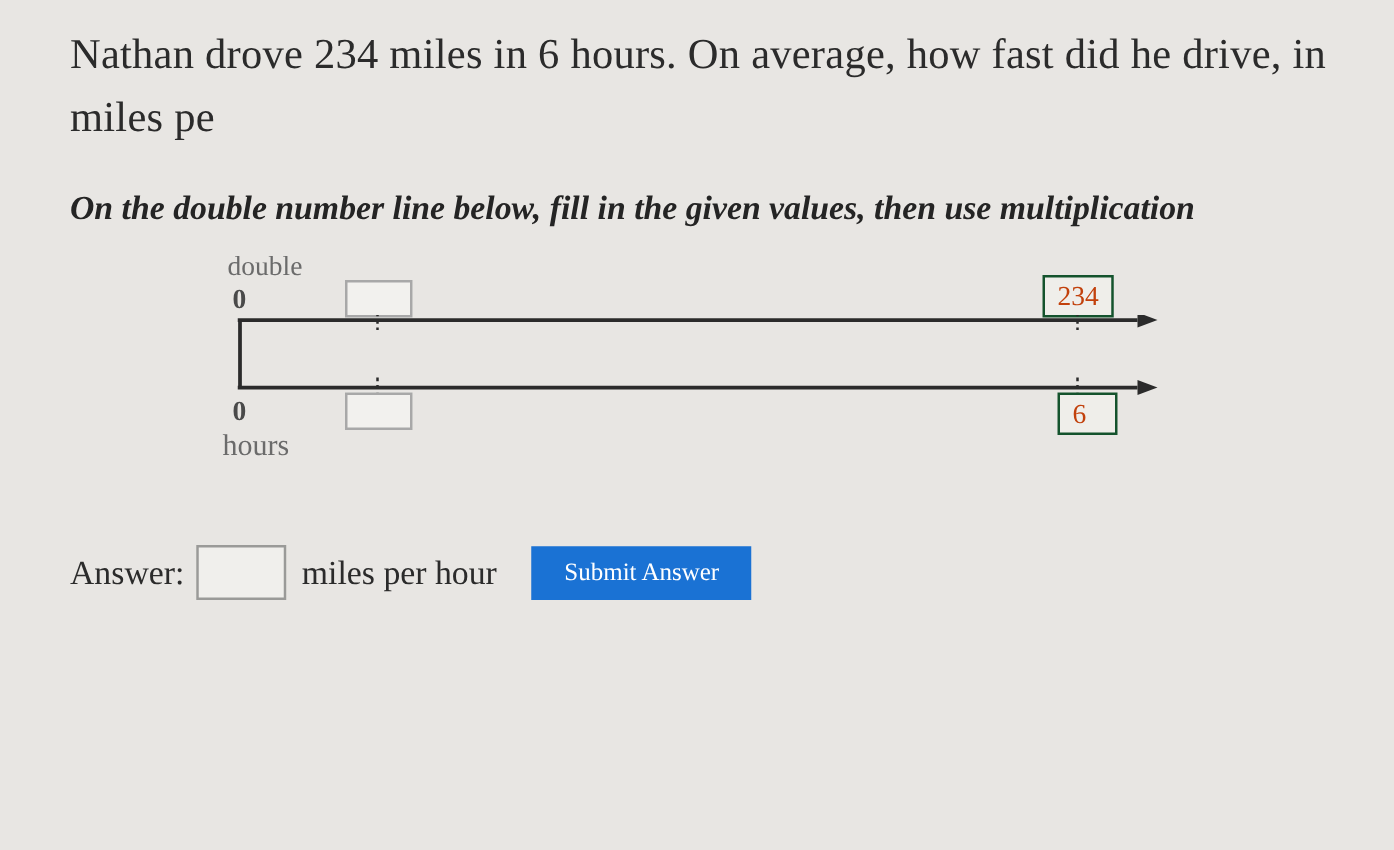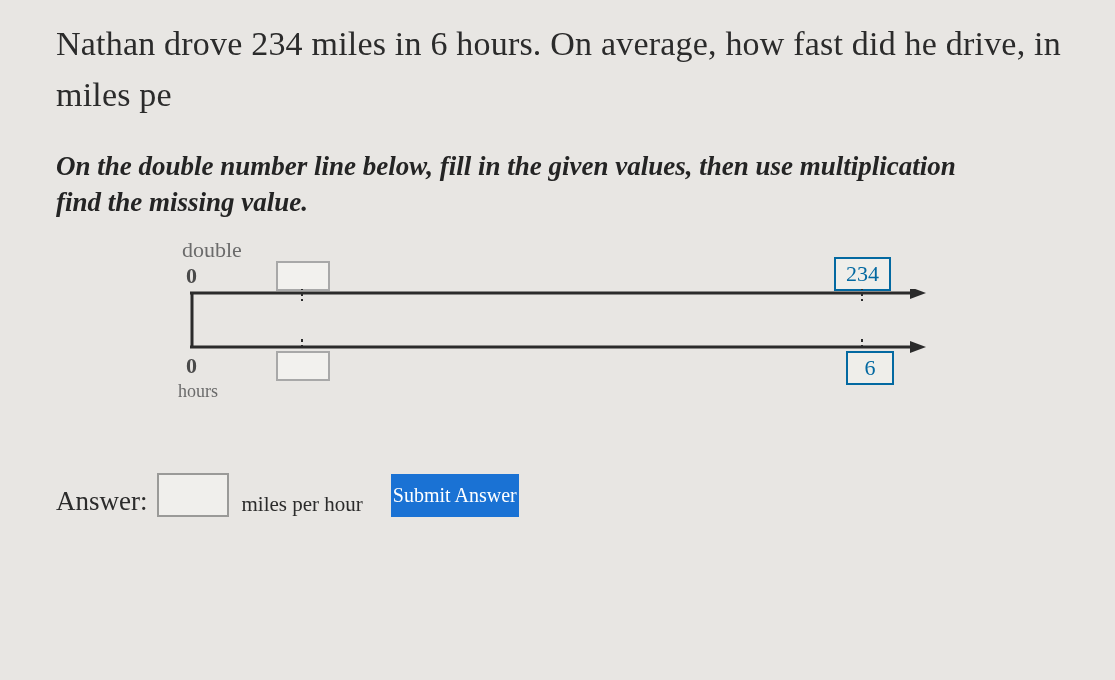--- a/index.html
+++ b/index.html
@@ -42,46 +42,46 @@
     position: absolute;
     top: 0;
     left: 6px;
     font-size: 22px;
     color: #6b6b6b;
   }
   .axis-label-bottom {
     position: absolute;
     top: 144px;
     left: 2px;
-    font-size: 18px;
+    font-size: 24px;
     color: #6b6b6b;
   }
   .zero-top {
     position: absolute;
     top: 26px;
     left: 10px;
     font-size: 22px;
     font-weight: bold;
     color: #4a4a4a;
   }
   .zero-bottom {
     position: absolute;
     top: 116px;
     left: 10px;
     font-size: 22px;
     font-weight: bold;
     color: #4a4a4a;
   }
   .value-box {
     position: absolute;
-    border: 2px solid #0369a1;
+    border: 2px solid #14532d;
     background: #efeeea;
-    text-align: center;
+    text-align: left;
     font-size: 22px;
-    color: #0369a1;
+    color: #c2410c;
     padding: 2px 10px;
     min-width: 48px;
   }
   .value-box.top-right { top: 20px; left: 658px; }
   .value-box.bottom-right { top: 114px; left: 670px; }
   .input-box {
     position: absolute;
     border: 2px solid #a8a8a8;
     background: #f2f1ee;
     width: 54px;
@@ -104,59 +104,58 @@
     display: inline;
   }
   .attempt-text {
     font-size: 24px;
     color: #8a8a88;
     margin-left: 14px;
   }
   .answer-row {
     margin-top: 56px;
     display: flex;
-    align-items: flex-end;
+    align-items: center;
     gap: 10px;
   }
   .answer-row .label {
     font-size: 27px;
     color: #2b2b2b;
   }
   .answer-input {
     width: 72px;
     height: 44px;
     border: 2px solid #9a9a98;
     background: #f0efec;
   }
   .unit-text {
-    font-size: 21px;
+    font-size: 27px;
     color: #2b2b2b;
     margin-left: 2px;
   }
   .submit-btn {
     background: #1a72d4;
     color: #fff;
     font-size: 20px;
-    padding: 10px 2px;
+    padding: 10px 26px;
     border: none;
     margin-left: 18px;
     font-family: Georgia, serif;
     cursor: pointer;
   }
 </style>
 </head>
 <body>
 
 <div class="page">
 
   <div class="problem-text">Nathan drove 234 miles in 6 hours. On average, how fast did he drive, in miles pe</div>
 
   <div class="instruction-text">
     <span>On the double number line below, fill in the given values, then use multiplication</span><br>
-    <span>find the missing value.</span>
   </div>
 
   <div class="diagram">
     <div class="axis-label-top">double</div>
     <div class="zero-top">0</div>
     <div class="input-box top-blank"></div>
     <div class="value-box top-right">234</div>
 
     <svg class="numberlines" width="740" height="70">
 

